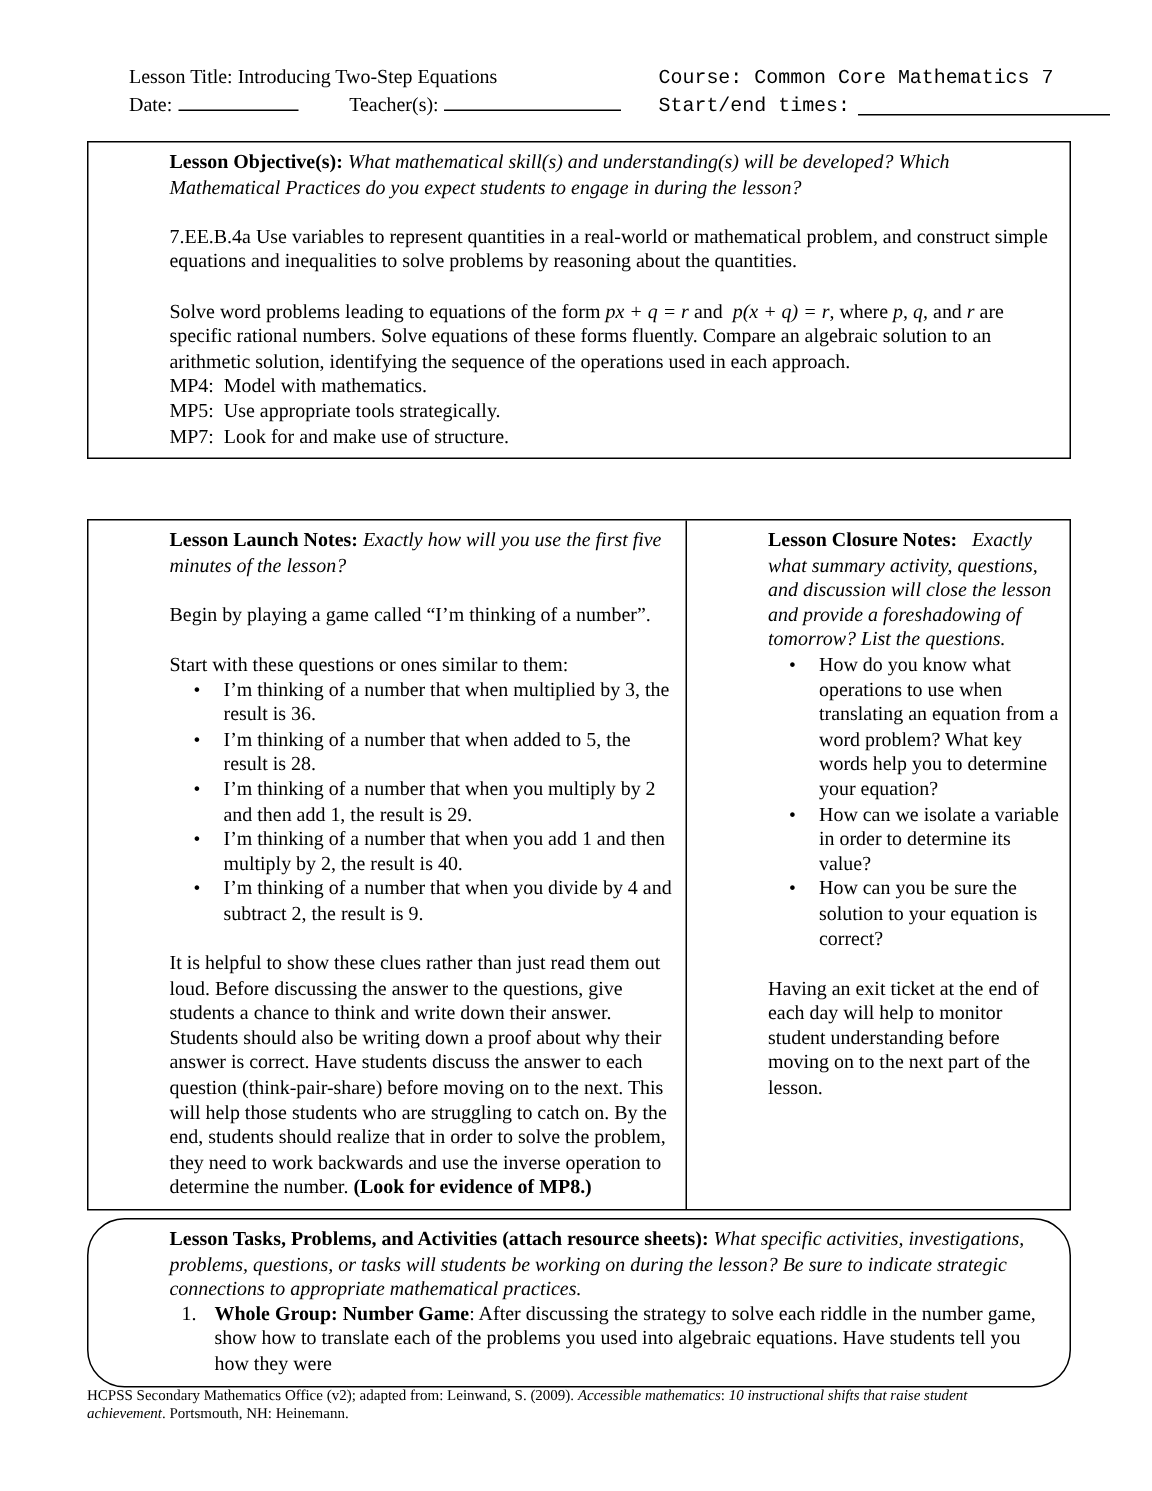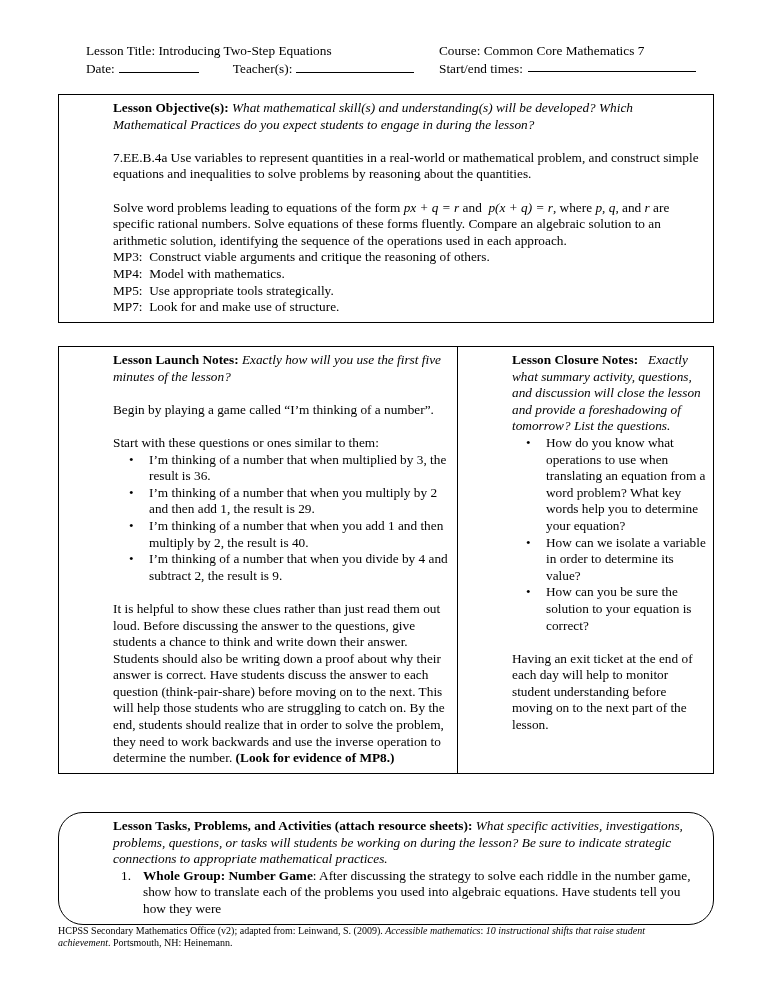--- a/index.html
+++ b/index.html
@@ -40,21 +40,22 @@
     white-space: nowrap;
   }
   .hdr-left {
     width: 353px;
     display: flex;
     align-items: baseline;
   }
   .hdr-right {
     flex: 1;
     display: flex;
-    align-items: flex-start;
+    align-items: center;
+    font-family: Liberation Mono, monospace;
   }
   .lbl { white-space: pre; }
   .rule {
     display: inline-block;
     border-bottom: 1px solid #000;
     height: 11px;
     vertical-align: baseline;
   }
   .rule-date   { width: 80px; margin-left: 4px; }
   .rule-teach  { width: 118px; margin-left: 4px; }
@@ -186,41 +187,41 @@
       <p class="blk">
         <span class="bold">Lesson Objective(s):</span>
         <span> </span>
         <span class="ital">What mathematical skill(s) and understanding(s) will be developed? Which Mathematical Practices do you expect students to engage in during the lesson?</span>
       </p>
       <p class="blk gap">7.EE.B.4a Use variables to represent quantities in a real-world or mathematical problem, and construct simple equations and inequalities to solve problems by reasoning about the quantities.</p>
       <p class="blk gap">
         <span>Solve word problems leading to equations of the form </span><span class="ital">px + q = r</span><span> and </span><span>&nbsp;</span><span class="ital">p(x + q) = r</span><span>, where </span><span class="ital">p</span><span>, </span><span class="ital">q</span><span>, and </span><span class="ital">r</span><span> are specific rational numbers.  Solve equations of these forms fluently.  Compare an algebraic solution to an arithmetic solution, identifying the sequence of the operations used in each approach.</span>
       </p>
       <div class="gap">
-        <div class="mp-line">MP3:  Construct viable arguments and critique the reasoning of others.</div>
         <div class="mp-line">MP4:  Model with mathematics.</div>
         <div class="mp-line">MP5:  Use appropriate tools strategically.</div>
         <div class="mp-line">MP7:  Look for and make use of structure.</div>
       </div>
     </div>
   </div>
 
   <div class="tbl tbl-notes">
     <div class="notes-wrap">
 
       <div class="cell cell-launch">
         <p class="blk">
           <span class="bold">Lesson Launch Notes:</span>
           <span> </span>
           <span class="ital">Exactly how will you use the first five minutes of the lesson?</span>
         </p>
         <p class="blk gap">Begin by playing a game called “I’m thinking of a number”.</p>
         <p class="blk gap">Start with these questions or ones similar to them:</p>
         <ul class="bl">
           <li>I’m thinking of a number that when multiplied by 3, the result is 36.</li>
+          <li>I’m thinking of a number that when added to 5, the result is 28.</li>
           <li>I’m thinking of a number that when you multiply by 2 and then add 1, the result is 29.</li>
           <li>I’m thinking of a number that when you add 1 and then multiply by 2, the result is 40.</li>
           <li>I’m thinking of a number that when you divide by 4 and subtract 2, the result is 9.</li>
         </ul>
         <p class="blk gap">
           <span>It is helpful to show these clues rather than just read them out loud.  Before discussing the answer to the questions, give students a chance to think and write down their answer.  Students should also be writing down a proof about why their answer is correct.  Have students discuss the answer to each question (think-pair-share) before moving on to the next.  This will help those students who are struggling to catch on.  By the end, students should realize that in order to solve the problem, they need to work backwards and use the inverse operation to determine the number. </span><span class="bold">(Look for evidence of MP8.)</span>
         </p>
       </div>
 
       <div class="cell cell-closure">

